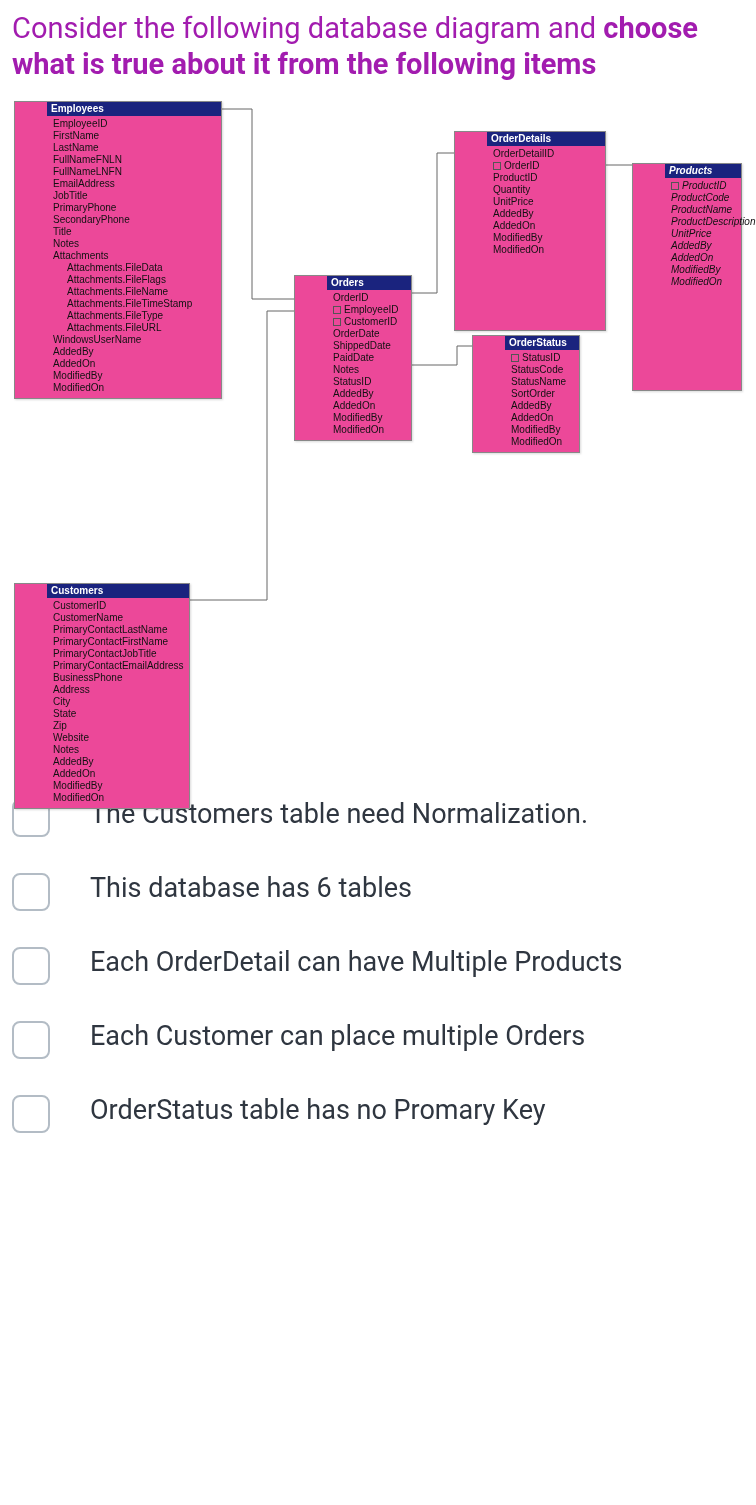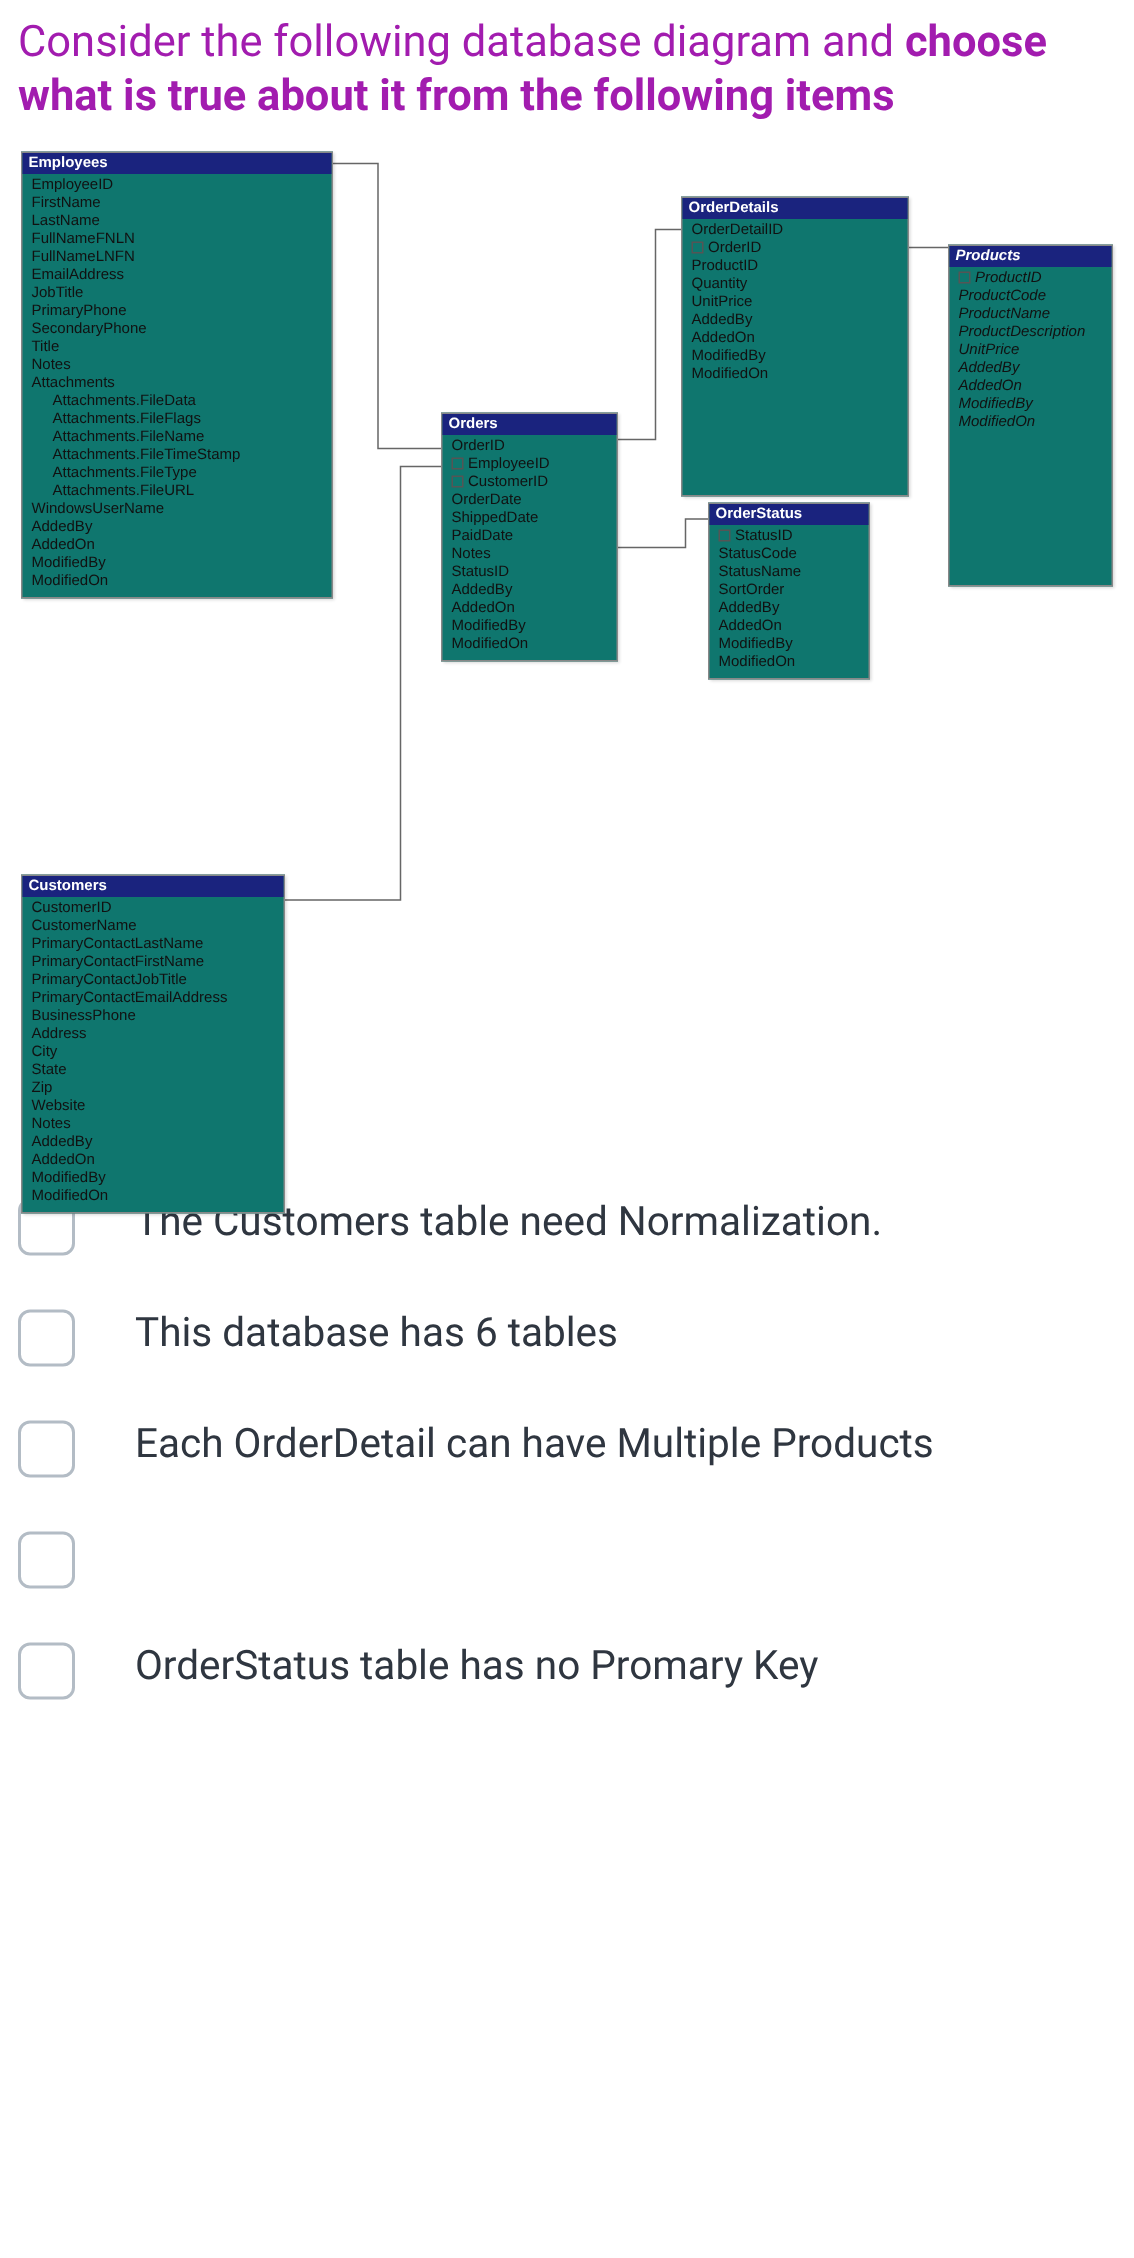--- a/index.html
+++ b/index.html
@@ -21,23 +21,24 @@
   .diagram {
     position: relative;
     width: 730px;
     height: 700px;
     font-family: Arial, Helvetica, sans-serif;
     font-size: 10px;
     color: #111;
   }
   .tbl {
     position: absolute;
-    background: #0f766e;
+    background: #ec4899;
     border: 1px solid #888;
     box-shadow: 1px 1px 2px rgba(0,0,0,0.15);
+    padding-left: 32px;
   }
   .tbl-header {
     background: #1a237e;
     color: #fff;
     font-weight: bold;
     padding: 1px 4px;
     font-size: 10px;
     line-height: 12px;
   }
   .tbl-body {
@@ -229,18 +230,19 @@
   <div class="opt">
     <div class="cb"></div>
     <div class="opt-text">This database has 6 tables</div>
   </div>
   <div class="opt">
     <div class="cb"></div>
     <div class="opt-text">Each OrderDetail can have Multiple Products</div>
   </div>
   <div class="opt">
     <div class="cb"></div>
+    <div class="opt-text">Each Customer can place multiple Orders</div>
   </div>
   <div class="opt">
     <div class="cb"></div>
     <div class="opt-text">OrderStatus table has no Promary Key</div>
   </div>
 </div>
 
 </body></html>

